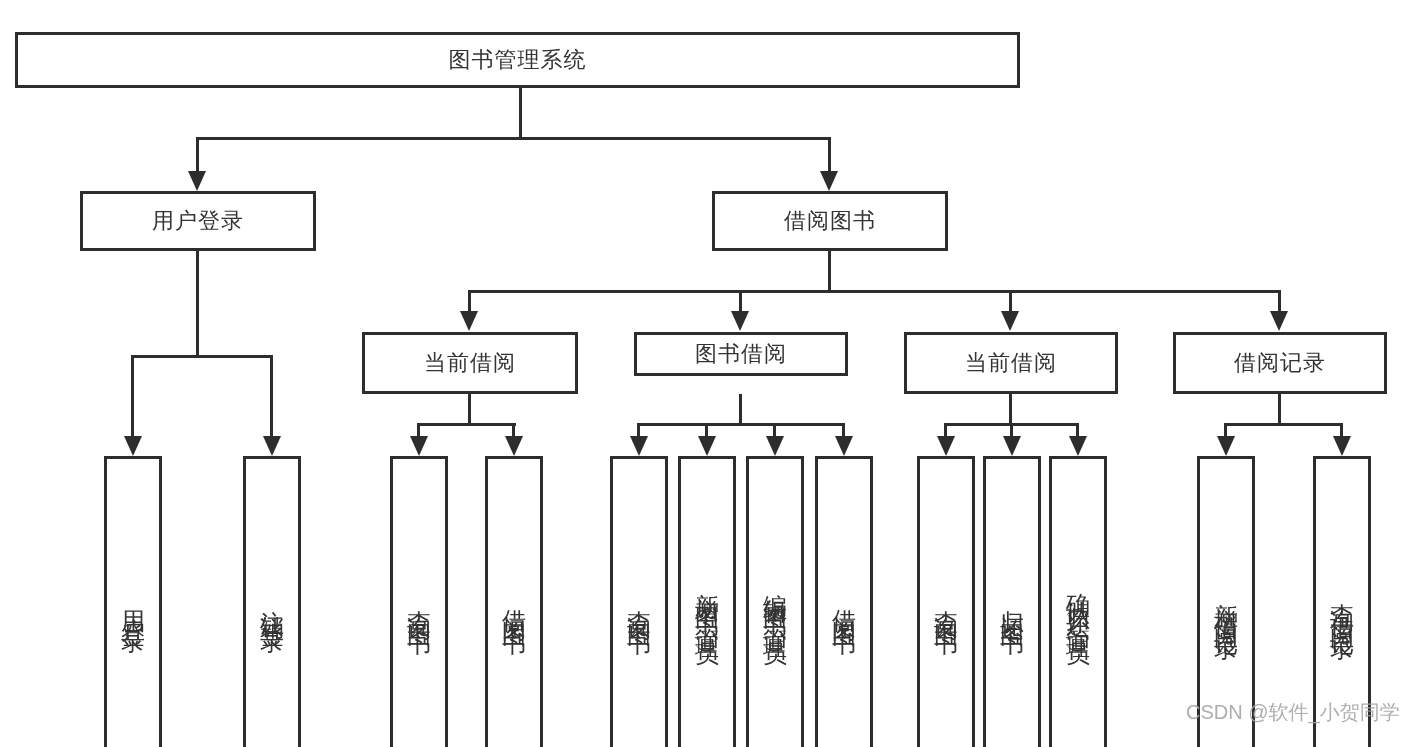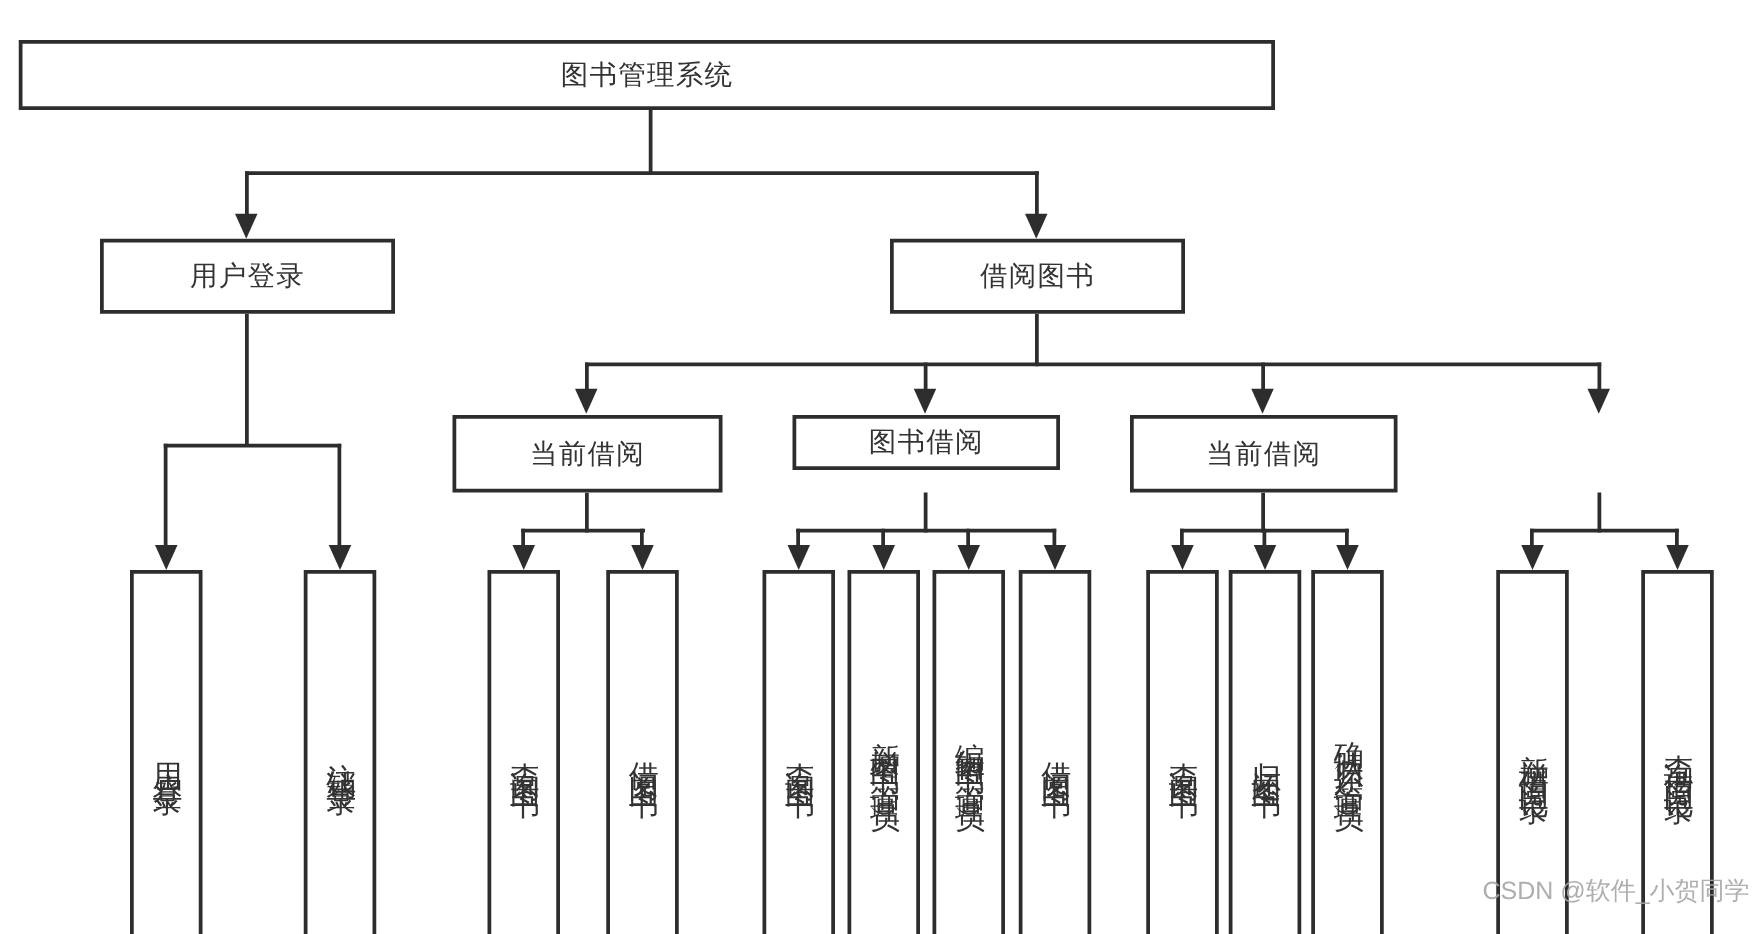--- a/index.html
+++ b/index.html
@@ -109,20 +109,23 @@
 
   <div class="node h" style="left:362px;top:313px;width:216px;height:62px">
     <span>当前借阅</span>
   </div>
   <div class="node h" style="left:634px;top:313px;width:214px;height:44px">
     <span>图书借阅</span>
   </div>
   <div class="node h" style="left:904px;top:313px;width:214px;height:62px">
     <span>当前借阅</span>
   </div>
+  <div class="node h" style="left:1173px;top:313px;width:214px;height:62px">
+    <span>借阅记录</span>
+  </div>
 
   <div class="node v" style="left:104px">
     <span>用户登录</span>
   </div>
   <div class="node v" style="left:243px">
     <span>注销登录</span>
   </div>
 
   <div class="node v" style="left:390px">
     <span>查询图书</span>

